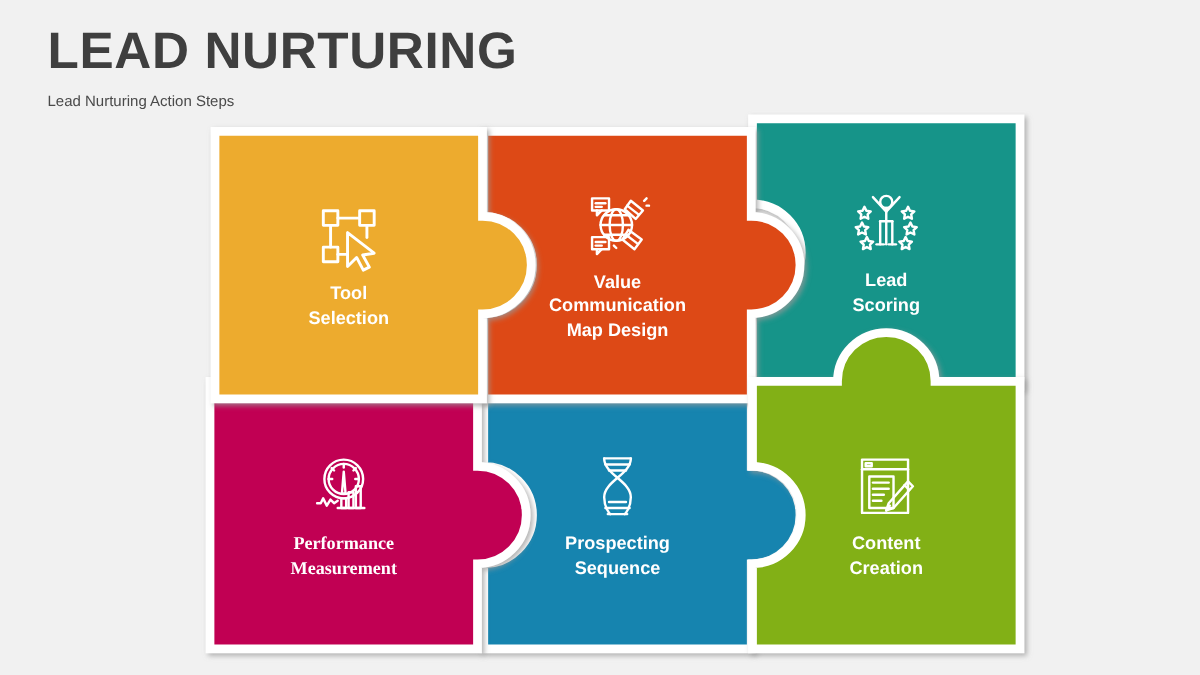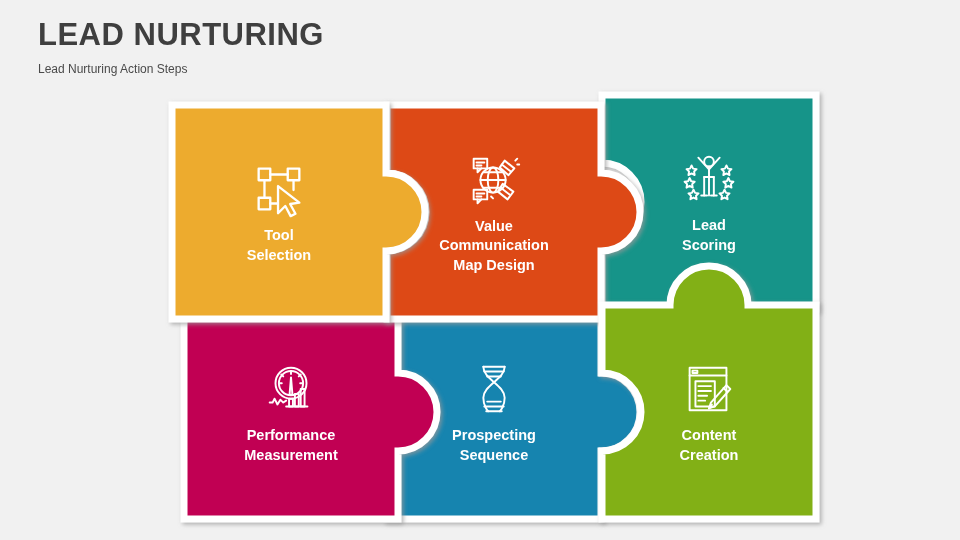--- a/index.html
+++ b/index.html
@@ -22,21 +22,21 @@
   }
 
   
   #header {
     position: absolute;
     left: 38px;
     top: 16px;
     width: 700px;
   }
   #title {
-    font-size: 31px;
+    font-size: 41px;
     font-weight: bold;
     color: #3f3f3f;
     letter-spacing: 0.5px;
     line-height: 1.2;
     margin: 0;
     white-space: nowrap;
   }
   #subtitle {
     font-size: 12px;
     color: #4a4a4a;
@@ -103,21 +103,21 @@
     text-align: center;
     line-height: 1.35;
     white-space: pre-line;
     padding: 0 8px;
   }
 
   
   #piece-tool-selection        { left: 172px; top: 105px; }
   #piece-value-communication   { left: 387px; top: 105px; }
   #piece-lead-scoring          { left: 602px; top: 95px; }
-  #piece-performance           { left: 184px; top: 305px; }
+  #piece-performance           { left: 168px; top: 305px; font-family: Liberation Serif, serif; }
   #piece-prospecting           { left: 387px; top: 305px; }
   #piece-content-creation      { left: 602px; top: 305px; }
 
   
   #piece-tool-selection      { z-index: 6; }
   #piece-value-communication { z-index: 5; }
   #piece-lead-scoring        { z-index: 4; }
   #piece-performance         { z-index: 3; }
   #piece-prospecting         { z-index: 2; }
   #piece-content-creation    { z-index: 7; }

